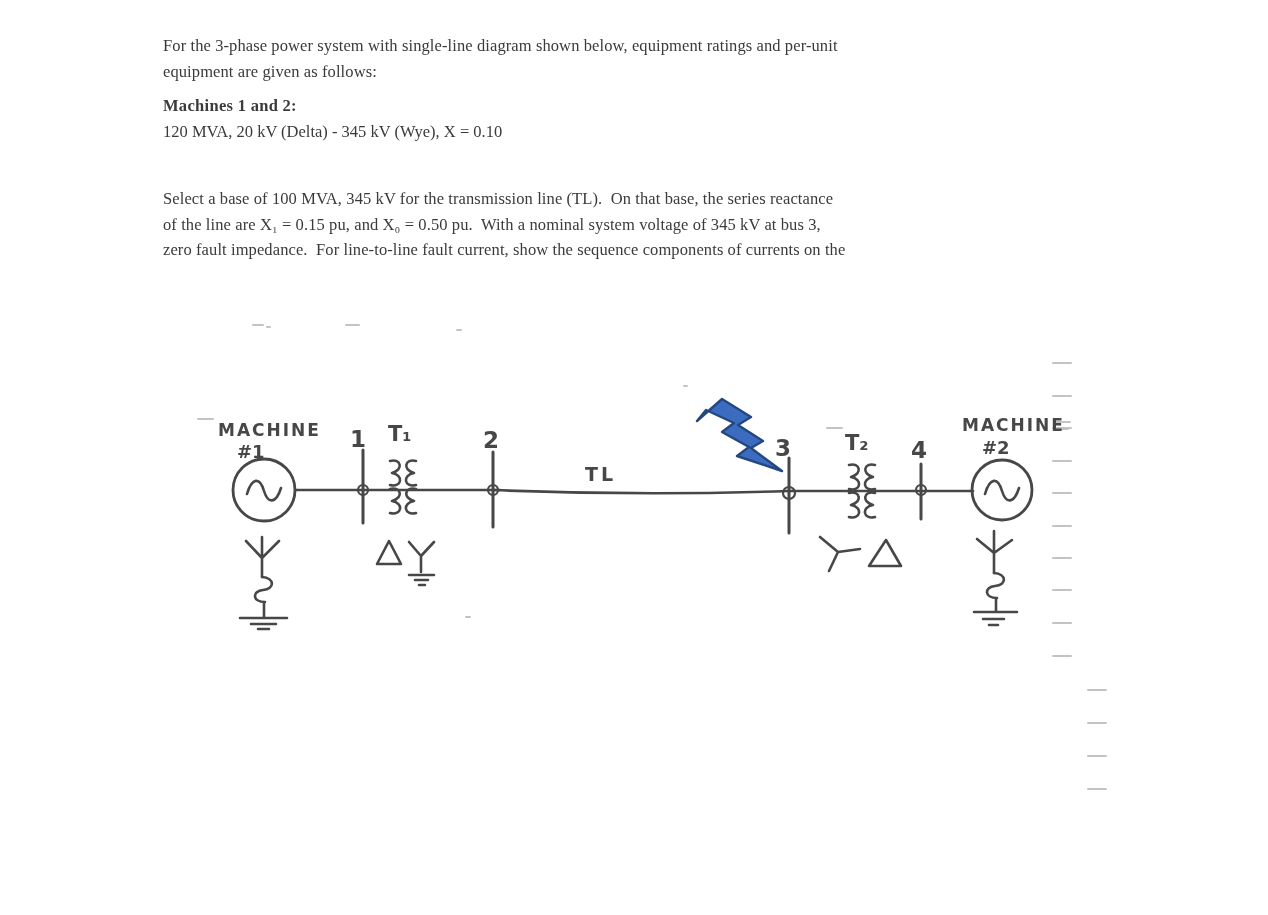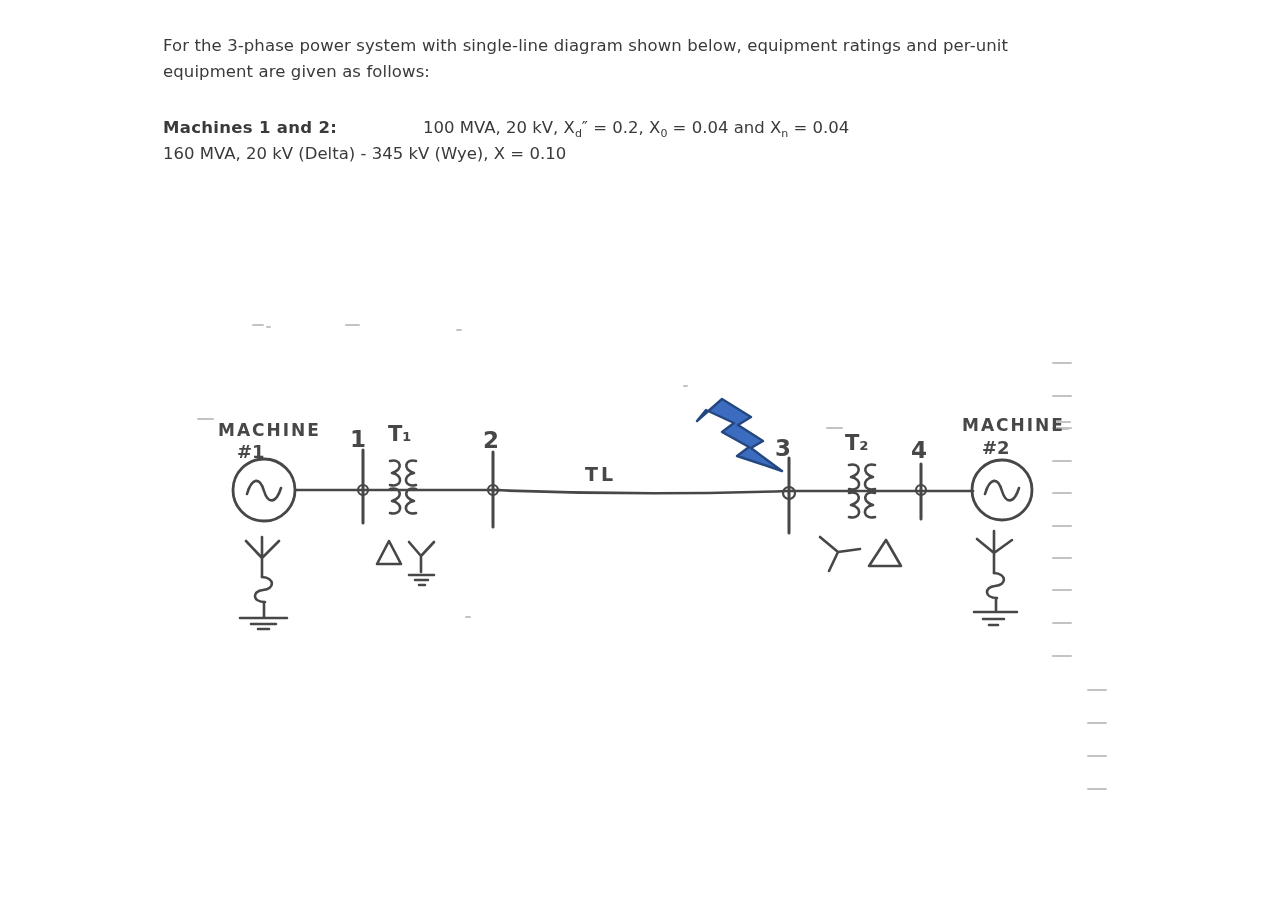--- a/index.html
+++ b/index.html
@@ -1,21 +1,21 @@
 <!DOCTYPE html>
 <html><head>
 <meta charset="utf-8">
 <style>
   html,body { margin:0; padding:0; background:#e8e8e8; }
   .scan {
     position:relative; width:1268px; height:915px; background:#ffffff;
     font-family:"DejaVu Sans","Liberation Sans",sans-serif;
     color:#3a3a3a; overflow:hidden;
   }
-  .textblock { position:absolute; left:163px; }
+  .textblock { position:absolute; left:163px;font-family:Liberation Serif, serif; }
   .line { white-space:pre; font-size:16.5px; line-height:26px; letter-spacing:0.1px; }
   .body-lines .line { line-height:25.5px; }
   sub { font-size:11px; line-height:0; }
   .rating-row { display:flex; font-size:16.5px; line-height:26px; white-space:pre; }
   .rating-label { width:260px; font-weight:700; letter-spacing:0.3px; }
   .diagram-svg { position:absolute; left:0; top:0; }
   .ink path, .ink line, .ink circle, .ink polygon { fill:none; stroke-linecap:round; stroke-linejoin:round; }
   .node-dot { fill:#ffffff; }
   .hand { font-family:"DejaVu Sans","Liberation Sans",sans-serif; stroke:none; }
   .faint path { stroke:#c3c3c3; stroke-width:2; fill:none; stroke-linecap:round; }
@@ -23,31 +23,33 @@
 </head>
 <body>
 
 <div class="scan">
 
   <div class="textblock" style="top:33px;">
     <div class="line">For the 3-phase power system with single-line diagram shown below, equipment ratings and per-unit</div>
     <div class="line">equipment are given as follows:</div>
   </div>
 
-  <div class="textblock" style="top:115px;">
+  <div class="textblock" style="top:93px;">
     <div class="rating-row">
       <span class="rating-label">Machines 1 and 2:</span>
-      <span class="rating-value">100 MVA, 20 kV, X<sub>d</sub>″ = 0.2, X<sub>0</sub> = 0.04 and X<sub>n</sub> = 0.04</span>
     </div>
     <div class="rating-row">
-      <span class="rating-value">160 MVA, 20 kV (Delta) - 345 kV (Wye), X = 0.10</span>
+      <span class="rating-value">120 MVA, 20 kV (Delta) - 345 kV (Wye), X = 0.10</span>
     </div>
   </div>
 
   <div class="textblock body-lines" style="top:186px;">
+    <div class="line">Select a base of 100 MVA, 345 kV for the transmission line (TL).  On that base, the series reactance</div>
+    <div class="line">of the line are X₁ = 0.15 pu, and X₀ = 0.50 pu.  With a nominal system voltage of 345 kV at bus 3,</div>
+    <div class="line">zero fault impedance.  For line-to-line fault current, show the sequence components of currents on the</div>
   </div>
 
   <svg class="diagram-svg" width="1268" height="915" viewBox="0 0 1268 915">
 
     <g class="faint">
       <path d="M253,325 h10 M267,327 h3 M346,325 h13 M457,330 h4"></path>
       <path d="M198,419 h15 M1056,422 h14 M1056,429 h12 M827,428 h15"></path>
       <path d="M466,617 h4 M684,386 h3"></path>
       <path d="M1053,363 h18 M1053,396 h18 M1053,428 h18 M1053,461 h18 M1053,493 h18
                M1053,526 h18 M1053,558 h18 M1053,590 h18 M1053,623 h18 M1053,656 h18

